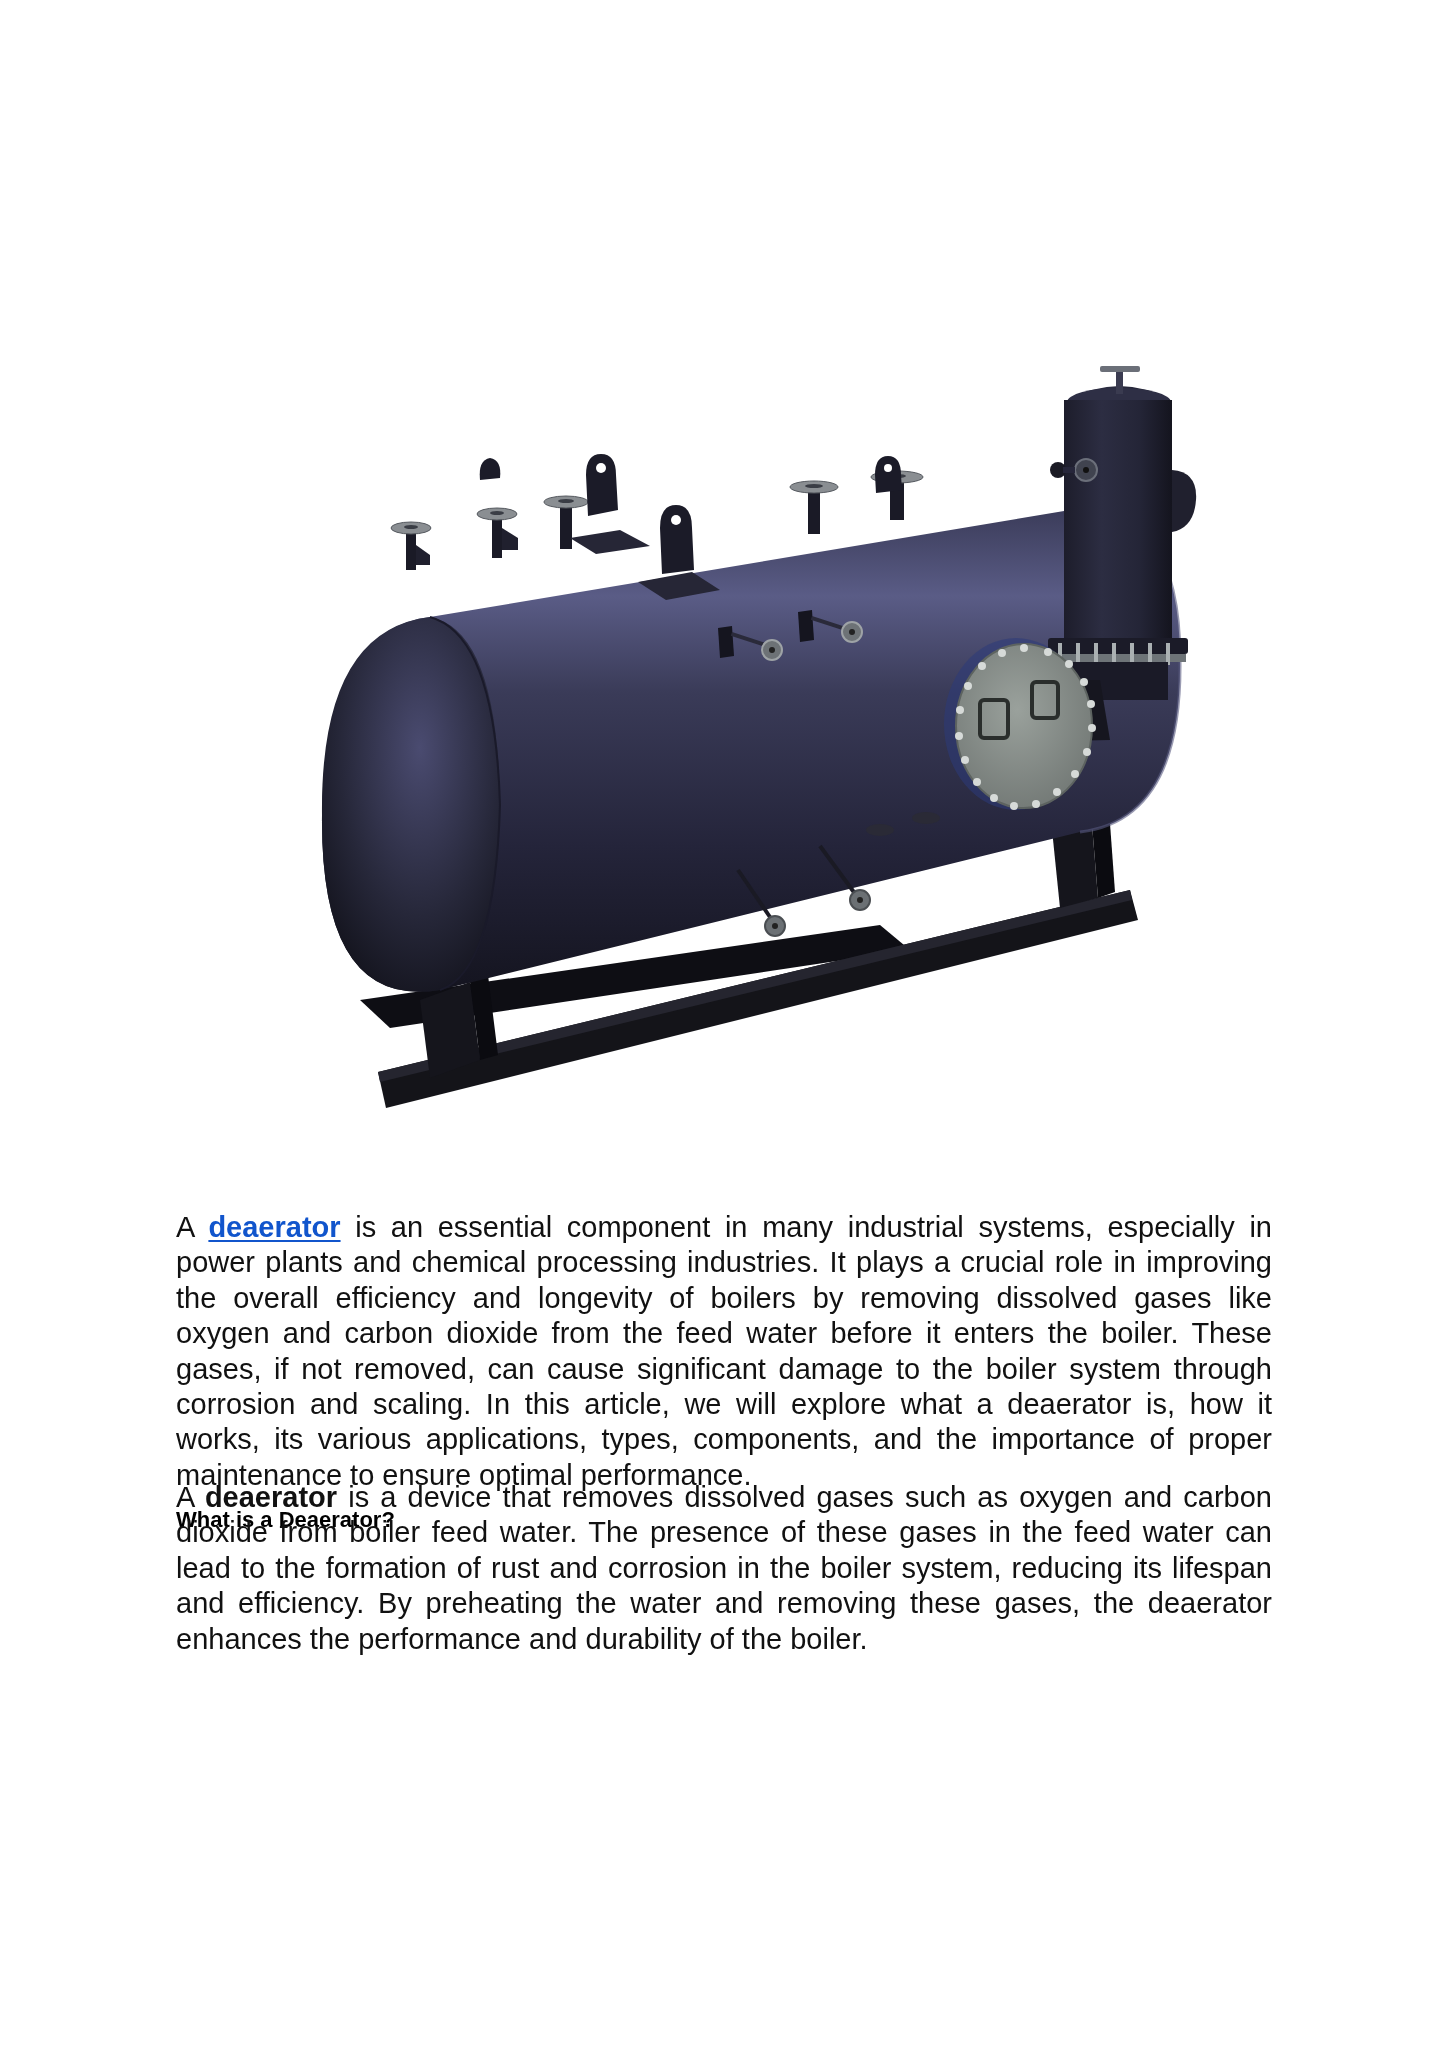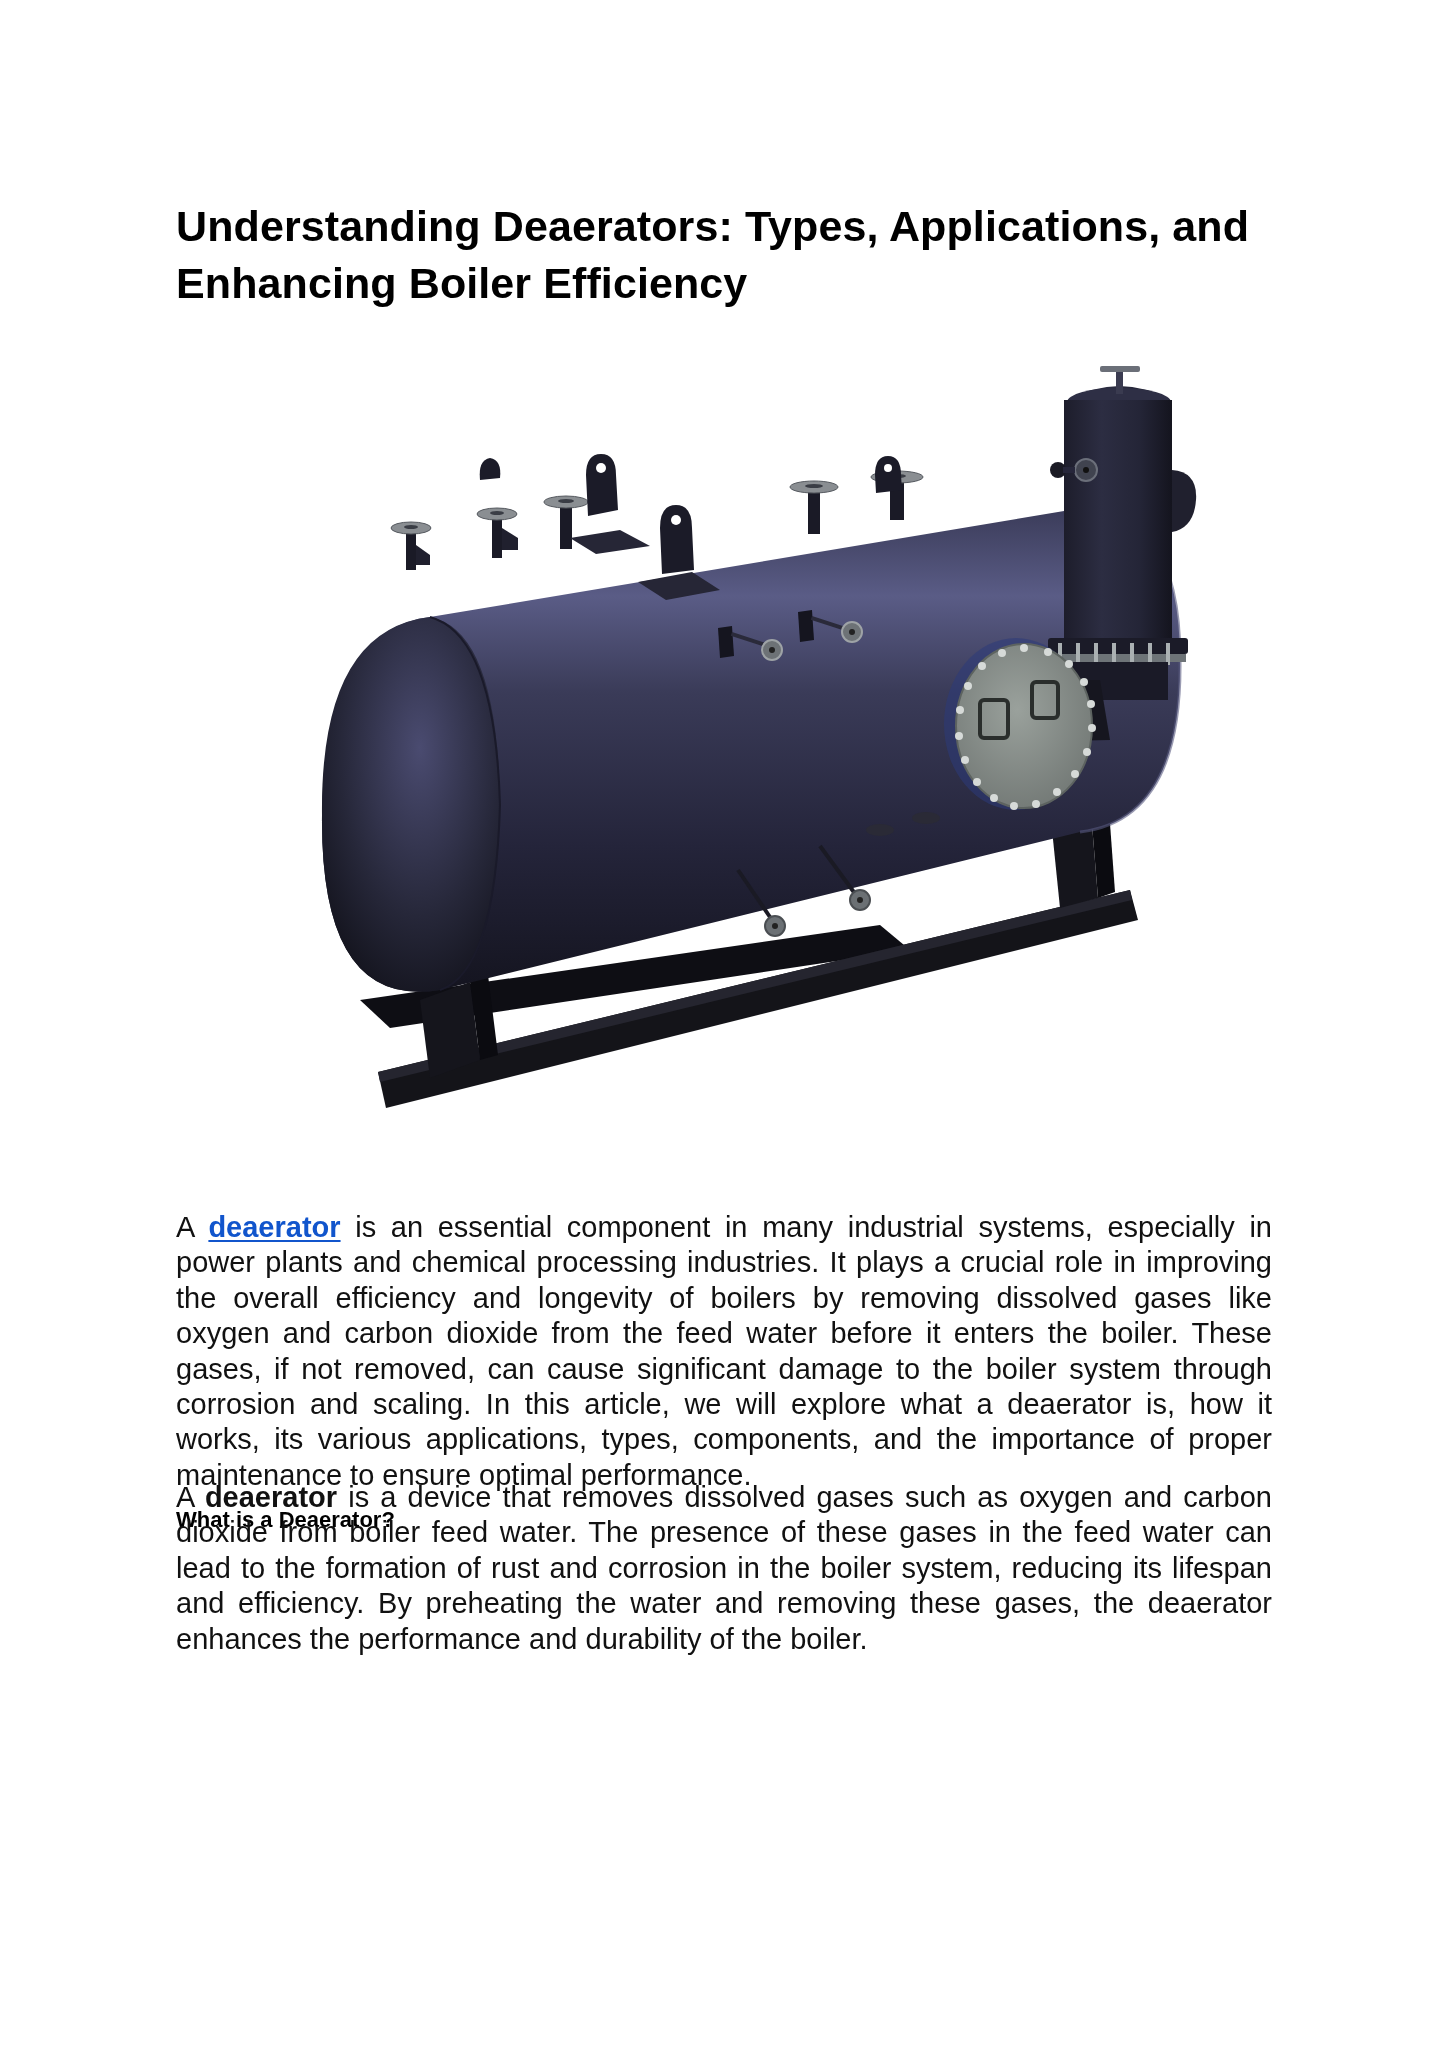--- a/index.html
+++ b/index.html
@@ -70,21 +70,20 @@
     text-decoration-thickness: 2px;
     text-underline-offset: 3px;
   }
   .bold { font-weight: bold; }
 </style>
 </head>
 <body>
 
 <div class="page">
 
-  <h1 class="title">Understanding Deaerators: Types, Applications, and Enhancing Boiler Efficiency</h1>
 
   <div class="hero" title="3D rendering of a horizontal deaerator tank with vertical deaerating column, nozzles, manway and skid base">
     <svg viewBox="0 0 880 820" xmlns="http://www.w3.org/2000/svg">
       <defs>
         <linearGradient id="tankGrad" x1="0" y1="0" x2="0" y2="1">
           <stop offset="0" stop-color="#3b3c5a"></stop>
           <stop offset="0.18" stop-color="#5a5c86"></stop>
           <stop offset="0.38" stop-color="#3a3b58"></stop>
           <stop offset="0.7" stop-color="#24243a"></stop>
           <stop offset="1" stop-color="#14141f"></stop>

